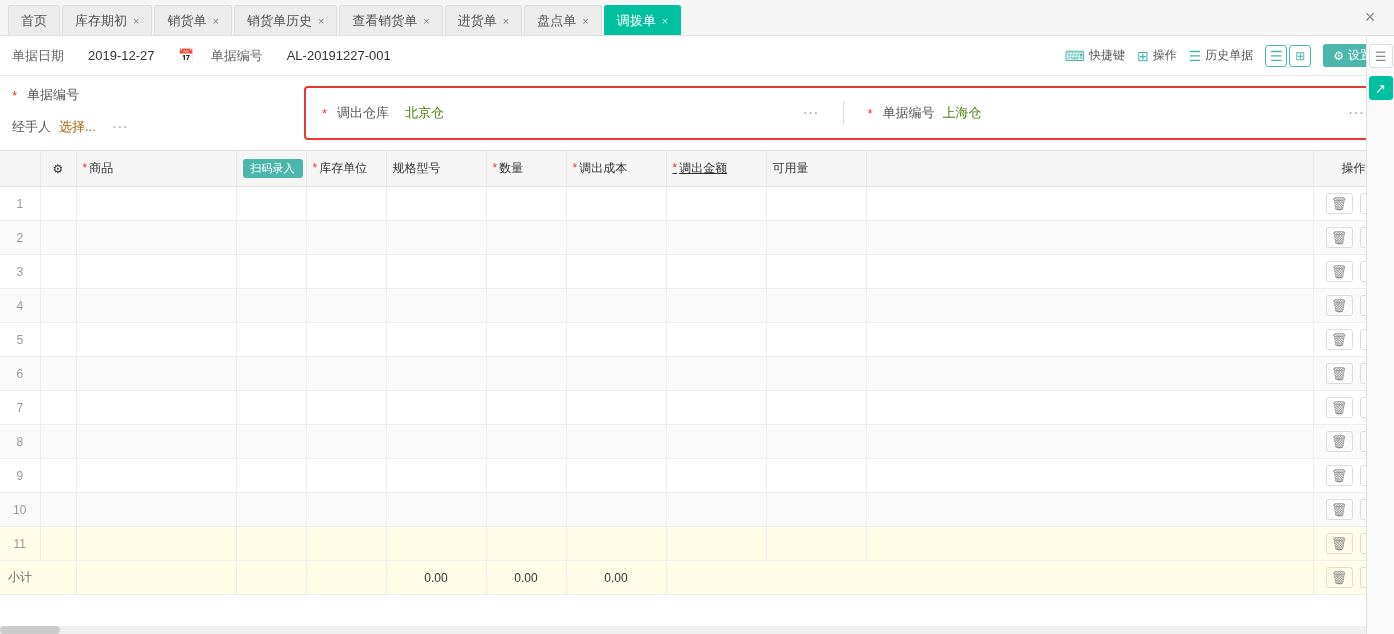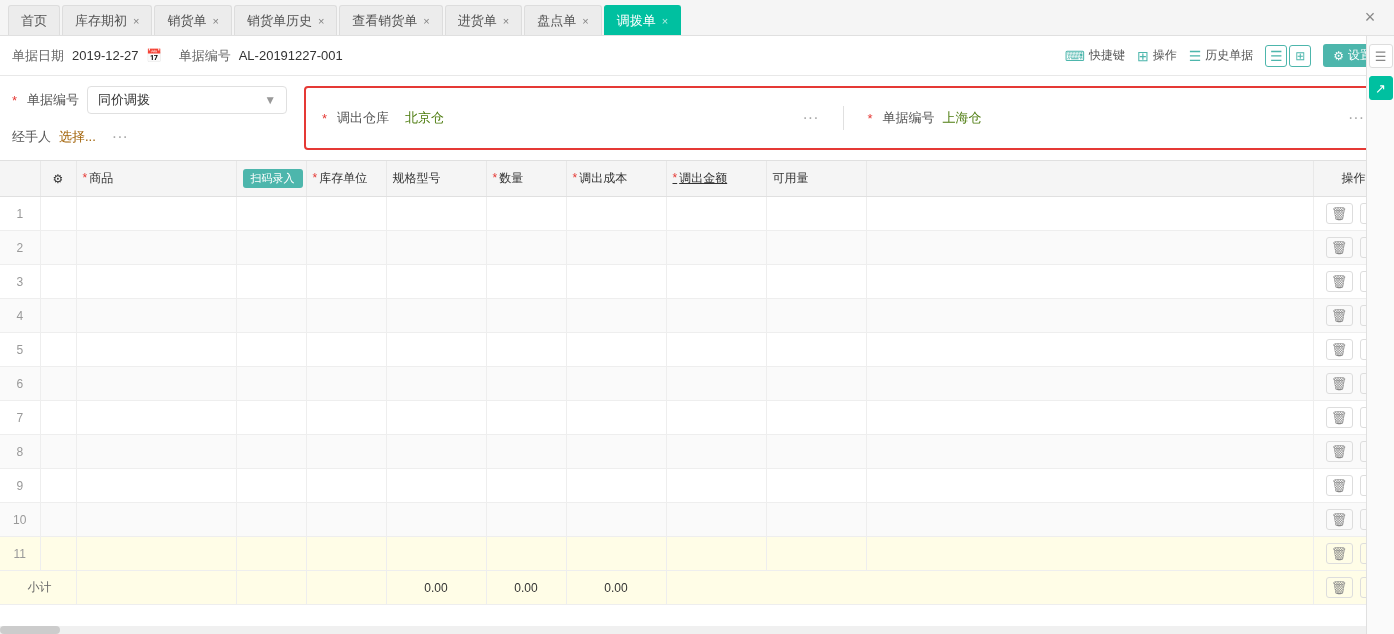--- a/index.html
+++ b/index.html
@@ -23,21 +23,21 @@
     .tab-close-window {
       margin-left: auto; width: 32px; height: 32px; display: flex; align-items: center; justify-content: center;
       cursor: pointer; font-size: 18px; color: #888;
     }
 
     
     .toolbar {
       display: flex; align-items: center; padding: 8px 12px; border-bottom: 1px solid #e8e8e8;
       gap: 16px; background: #fff;
     }
-    .toolbar-item { display: flex; align-items: center; gap: 8px; font-size: 13px; color: #333; }
+    .toolbar-item { display: flex; align-items: center; gap: 24px; font-size: 13px; color: #333; }
     .toolbar-label { color: #666; }
     .toolbar-value { color: #333; font-weight: 500; }
     .calendar-icon { color: #4db6ac; cursor: pointer; }
 
     
     .toolbar-right { margin-left: auto; display: flex; align-items: center; gap: 12px; }
     .toolbar-btn {
       display: flex; align-items: center; gap: 4px; font-size: 12px; color: #555; cursor: pointer;
     }
     .toolbar-btn .icon { font-size: 14px; color: #4db6ac; }
@@ -190,24 +190,20 @@
         <span>设置</span>
       </div>
     </div>
   </div>
 
   <div class="form-section">
     <div class="form-left">
       <div class="field-group">
         <span class="required">*</span>
         <span class="field-label">单据编号</span>
-        <div class="business-select">
-          <span class="text">同价调拨</span>
-          <span class="arrow">▼</span>
-        </div>
       </div>
       <div class="field-group">
         <span class="field-label">经手人</span>
         <span class="person-select">选择...</span>
         <span class="field-more">···</span>
       </div>
     </div>
 
     <div class="form-right">
       <div class="field-group" style="flex:1;">
@@ -438,21 +434,21 @@
       <td class="col-cost" style="background:#fffde7"></td>
       <td class="col-amount" style="background:#fffde7"></td>
       <td class="col-avail" style="background:#fffde7"></td>
       <td style="flex:1;min-width:400px;background:#fffde7"></td>
       <td class="col-ops" style="background:#fffde7;text-align:center;">
         <button class="op-btn" title="删除">🗑</button>
         <button class="op-btn" title="复制">⊕</button>
       </td>
     </tr>
           <tr>
-    <td colspan="2" style="background:#fffde7;text-align:right;color:#666;padding:4px 24px;">小计</td>
+    <td colspan="2" style="background:#fffde7;text-align:left;color:#666;padding:4px 8px;">小计</td>
     <td style="background:#fffde7;"></td>
     <td style="background:#fffde7;"></td>
     <td style="background:#fffde7;"></td>
     <td style="background:#fffde7;text-align:center;">0.00</td>
     <td style="background:#fffde7;text-align:center;">0.00</td>
     <td style="background:#fffde7;text-align:center;">0.00</td>
     <td colspan="3" style="background:#fffde7;"></td>
     <td style="background:#fffde7;text-align:center;">
       <button class="op-btn">🗑</button>
       <button class="op-btn">⊕</button>

